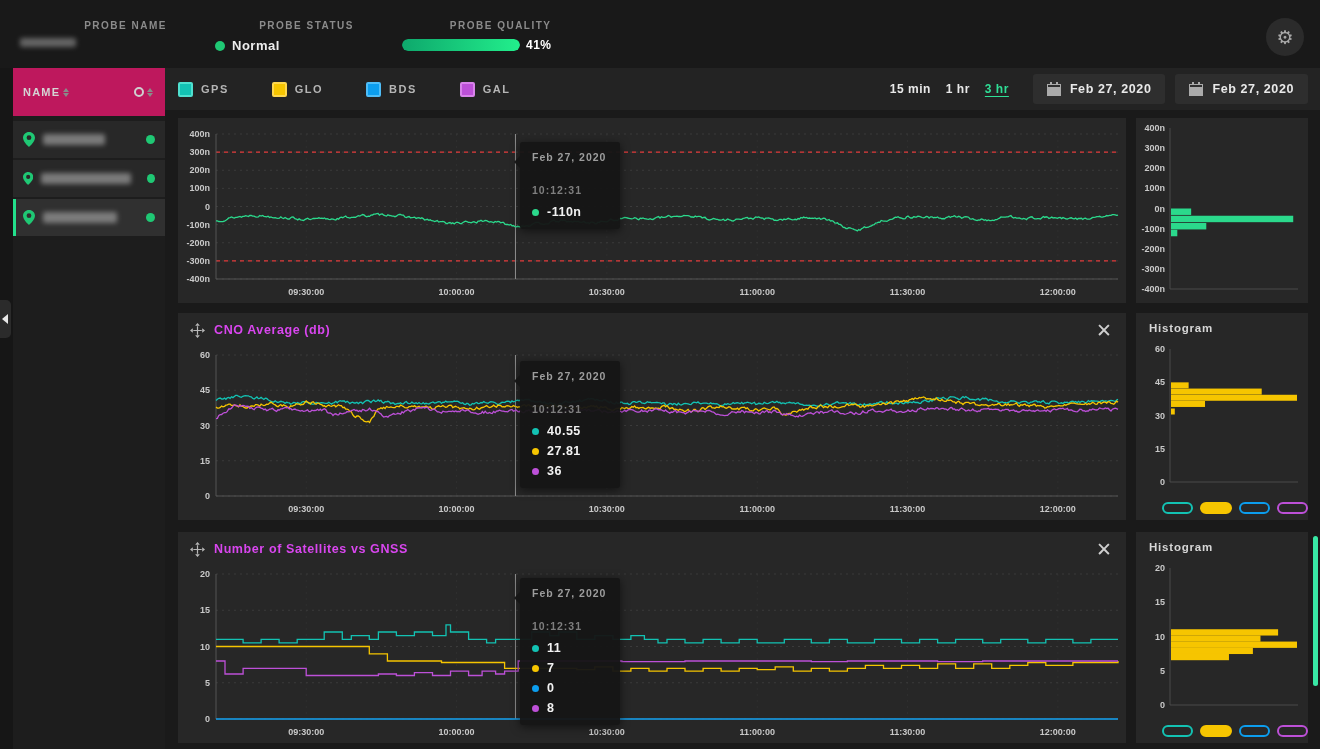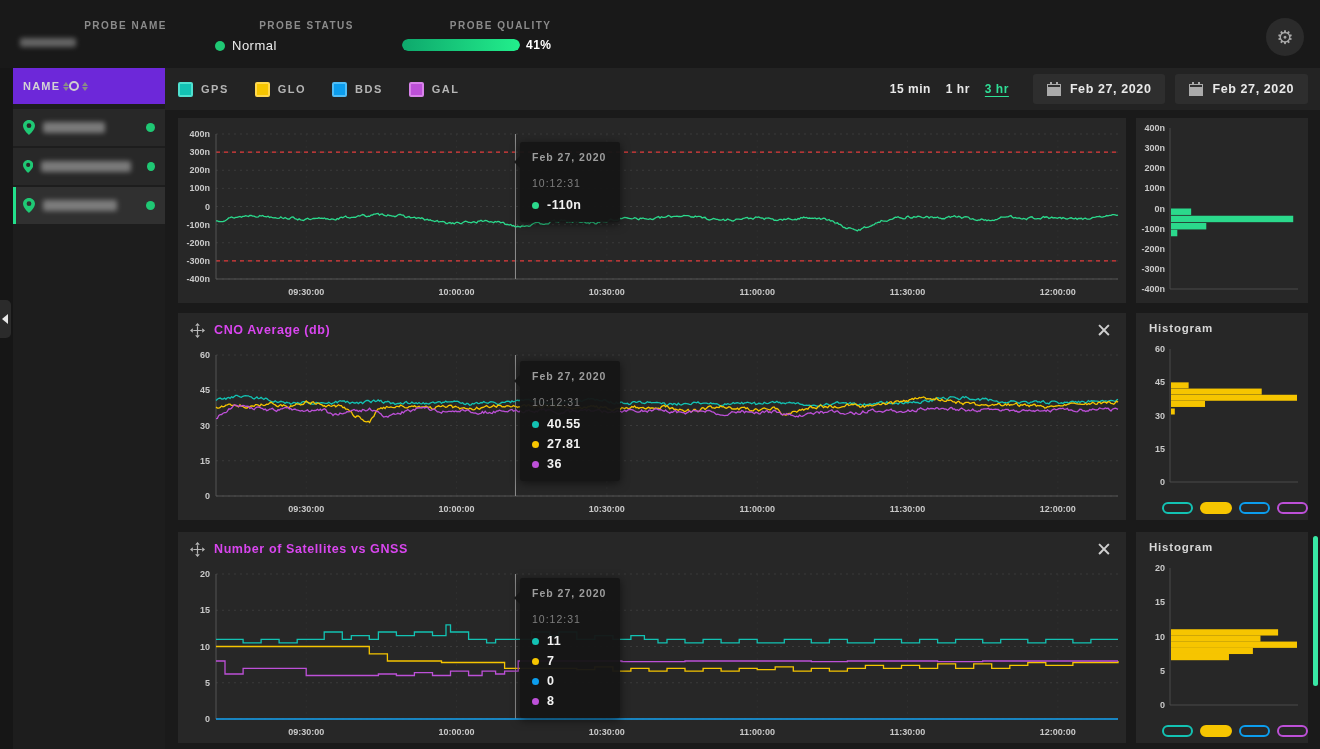--- a/index.html
+++ b/index.html
@@ -5,57 +5,57 @@
   * { margin:0; padding:0; box-sizing:border-box; }
   html,body { width:1320px; height:749px; overflow:hidden; }
   body { background:#141414; font-family:"Liberation Sans","DejaVu Sans",sans-serif; color:#ddd; position:relative; }
 
   
   header { height:68px; background:#191919; display:flex; align-items:flex-start; padding:20px 0 0 20px; position:relative; }
   .hblock { margin-right:48px; }
   .hblock.b1 { width:147px; }
   .hblock.b2 { width:139px; }
   .hlabel { font-size:10px; font-weight:700; letter-spacing:1.5px; color:#8b8b8b; text-transform:uppercase; margin-bottom:7px;text-align:right; }
-  .hval { display:flex; align-items:center; gap:7px; font-size:13px; font-weight:400; color:#ededed; letter-spacing:.5px; }
+  .hval { display:flex; align-items:center; gap:7px; font-size:13px; font-weight:700; color:#ededed; letter-spacing:.5px; }
   .sdot { width:10px; height:10px; border-radius:50%; background:#1fc874; display:inline-block; }
   .redact { height:11px; border-radius:2px; background:#8f8f8f; filter:blur(2.5px); opacity:.8; }
   .redact.hname { width:56px; height:9px; background:#777; }
   .qrow { display:flex; align-items:center; gap:6px; }
   .qbar { width:118px; height:12px; border-radius:6px; background:#123527; overflow:hidden; }
   .qfill { height:100%; border-radius:6px; background:linear-gradient(90deg,#0ea86c,#22ef8c); }
   .qpct { font-size:12px; font-weight:700; color:#fff; letter-spacing:.5px; }
   .gear { position:absolute; right:16px; top:18px; width:38px; height:38px; border-radius:50%; background:#2b2b2b; border:none; color:#a8a8a8; font-size:19px; line-height:38px; text-align:center; cursor:pointer; font-family:"DejaVu Sans",sans-serif; }
 
   
   .bodywrap { display:flex; height:681px; }
   .rail { width:13px; background:#161616; position:relative; }
   .collapse-tab { position:absolute; left:0; top:232px; width:11px; height:38px; background:#2b2b2b; border:none; border-radius:0 5px 5px 0; cursor:pointer; }
   .tri-left { position:absolute; left:2px; top:14px; width:0; height:0; border-top:5px solid transparent; border-bottom:5px solid transparent; border-right:6px solid #e8e8e8; }
 
   aside.sidebar { width:152px; background:#1d1d1d; }
-  .side-head { height:36px; background:#6d28d9; display:flex; align-items:center; justify-content:flex-start; padding:0 12px 0 10px; margin-bottom:5px; }
+  .side-head { height:48px; background:#be185d; display:flex; align-items:center; justify-content:space-between; padding:0 12px 0 10px; margin-bottom:5px; }
   .side-head .nm { font-size:11px; font-weight:700; letter-spacing:1.2px; color:#d4d4d4; display:flex; align-items:center; gap:3px; }
   .arrs { display:inline-flex; flex-direction:column; gap:1px; }
   .arrs i { display:block; width:0; height:0; border-left:3px solid transparent; border-right:3px solid transparent; }
   .arrs .up { border-bottom:4px solid #8a8a8a; }
   .arrs .dn { border-top:4px solid #8a8a8a; }
   .ring { width:10px; height:10px; border:2px solid #cfcfcf; border-radius:50%; display:inline-block; }
   .side-head .st { display:flex; align-items:center; gap:3px; cursor:pointer; }
   .side-item { height:39px; background:#282828; border-bottom:2px solid #1d1d1d; display:flex; align-items:center; padding:0 10px; gap:8px; cursor:pointer; position:relative; }
   .side-item .grow { flex:1; }
   .side-item.sel { background:#303030; }
   .side-item.sel::before { content:""; position:absolute; left:0; top:0; bottom:0; width:3px; background:#23e08c; }
   .side-item .redact.n1 { width:62px; } .side-item .redact.n2 { width:104px; } .side-item .redact.n3 { width:74px; }
   .stdot { width:9px; height:9px; border-radius:50%; background:#1fc874; }
 
   main { flex:1; background:#1a1a1a; padding:0 12px 0 13px; }
 
   
   .toolbar { height:42px; margin:0 -12px 0 -13px; padding:0 12px 0 13px; background:#232323; display:flex; align-items:center; }
-  .legend { display:flex; align-items:center; gap:26px; }
+  .legend { display:flex; align-items:center; gap:43px; }
   .lg-item { display:flex; align-items:center; gap:8px; cursor:pointer; }
   .lg-box { width:15px; height:15px; border-radius:2px; border:2px solid; display:inline-block; }
   .lg-lbl { font-size:11px; font-weight:700; letter-spacing:1.5px; color:#b5b5b5; }
   .tb-right { margin-left:auto; display:flex; align-items:center; gap:10px;justify-content:center; }
   .ranges { display:flex; gap:15px; margin-right:14px; }
   .rng { font-size:12px; font-weight:700; color:#e8e8e8; letter-spacing:.5px; cursor:pointer; text-decoration:none; }
   .rng.active { color:#2fdf96; text-decoration:underline; text-underline-offset:3px; }
   .datebtn { height:30px; background:#2e2e2e; border:none; border-radius:3px; color:#e9e9e9; font-size:12.5px; font-weight:700; letter-spacing:.6px; padding:0 14px; display:flex; align-items:center; gap:9px; cursor:pointer; font-family:inherit; }
 
   
@@ -76,21 +76,21 @@
   .hist-title { font-size:11.5px; font-weight:700; color:#d6d6d6; letter-spacing:.8px; padding:9px 0 0 13px; height:26px; }
   .hist-plot { flex:1; position:relative; }
   .hist-plot svg { position:absolute; left:0; top:0; }
   .pills { height:24px; display:flex; align-items:center; gap:7px; padding-left:26px; }
   .pill { width:35px; height:12px; border-radius:7px; border:2px solid; background:transparent; cursor:pointer; }
 
   
   .tooltip { position:absolute; background:rgba(22,22,22,.96); border-radius:2px; padding:9px 14px 10px 12px; box-shadow:0 2px 10px rgba(0,0,0,.55); z-index:5; min-width:84px; }
   .tooltip::before { content:""; position:absolute; left:-6px; top:14px; border-top:6px solid transparent; border-bottom:6px solid transparent; border-right:6px solid rgba(22,22,22,.96); }
   .tt-date { font-size:10.5px; font-weight:700; color:#9d9d9d; letter-spacing:1px; }
-  .tt-time { font-size:10.5px; font-weight:400; color:#7f7f7f; letter-spacing:1px; margin:14px 0 9px; }
+  .tt-time { font-size:10.5px; font-weight:700; color:#7f7f7f; letter-spacing:1px; margin:21px 0 9px; }
   .tt-row { display:flex; align-items:center; gap:8px; margin-top:6px; }
   .tt-dot { width:7px; height:7px; border-radius:50%; display:inline-block; }
   .tt-val { font-size:12.5px; font-weight:700; color:#f2f2f2; letter-spacing:.5px; }
 
   .scrollbar { position:absolute; right:2px; top:536px; width:5px; height:150px; border-radius:3px; background:#39e8a5; }
 </style>
 </head>
 <body>
 
 <header>

